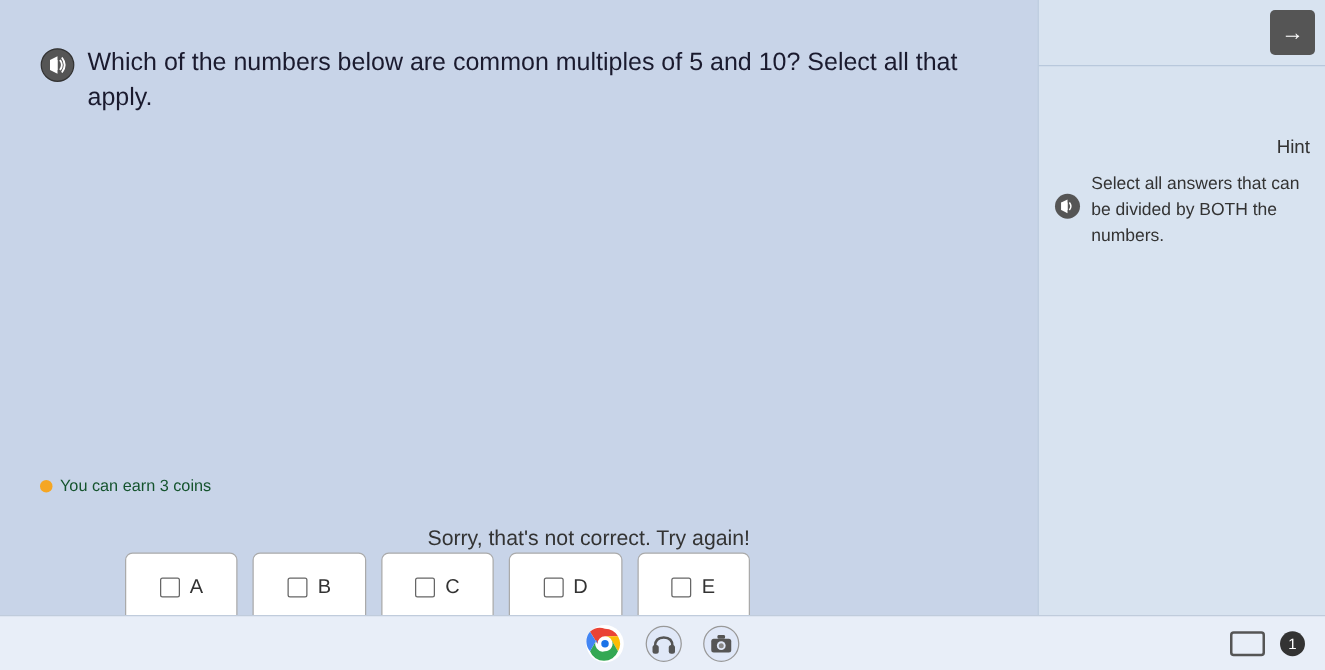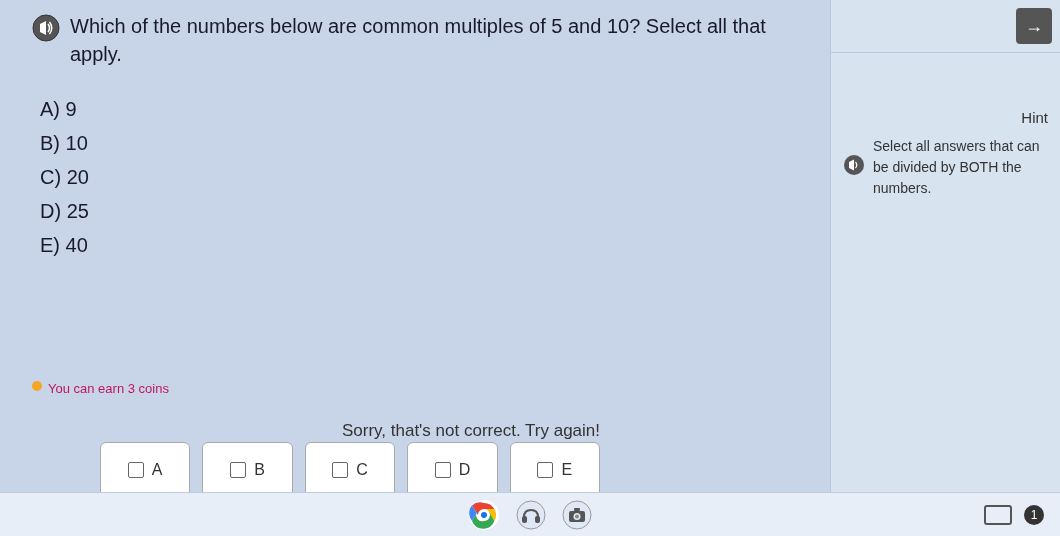--- a/index.html
+++ b/index.html
@@ -14,21 +14,21 @@
     }
 
     .main-content {
       display: flex;
       width: 100%;
       height: 100%;
     }
 
     .question-area {
       flex: 1;
-      padding: 12px 32px;
+      padding: 36px 32px;
       position: relative;
     }
 
     .question-header {
       display: flex;
       align-items: flex-start;
       gap: 10px;
       margin-bottom: 24px;
     }
 
@@ -55,23 +55,23 @@
       font-size: 20px;
       color: #1a1a2e;
       line-height: 1.7;
     }
 
     .coins-label {
       position: absolute;
       bottom: 140px;
       left: 32px;
       font-size: 13px;
-      color: #be185d;
-      display: flex;
-      align-items: flex-start;
+      color: #14532d;
+      display: flex;
+      align-items: center;
       gap: 6px;
     }
 
     .coin-dot {
       width: 10px;
       height: 10px;
       background: #f5a623;
       border-radius: 50%;
       display: inline-block;
     }
@@ -245,27 +245,20 @@
           <circle cx="14" cy="14" r="13" fill="#555" stroke="#333" stroke-width="1"></circle>
           <polygon points="8,10 14,7 14,21 8,18" fill="white"></polygon>
           <rect x="8" y="10" width="6" height="8" fill="white"></rect>
           <path d="M16,10 Q19,14 16,18" stroke="white" stroke-width="1.5" fill="none"></path>
           <path d="M17.5,8 Q22,14 17.5,20" stroke="white" stroke-width="1.5" fill="none"></path>
         </svg>
       </span>
       <span class="question-text">Which of the numbers below are common multiples of 5 and 10? Select all that apply.</span>
     </div>
 
-    <div class="answers-list">
-      <div class="answer-item">A) 9</div>
-      <div class="answer-item">B) 10</div>
-      <div class="answer-item">C) 20</div>
-      <div class="answer-item">D) 25</div>
-      <div class="answer-item">E) 40</div>
-    </div>
 
     <div class="coins-label">
       <span class="coin-dot"></span>
       <span>You can earn 3 coins</span>
     </div>
 
     <div class="feedback-area">
       <span>Sorry, that's not correct. Try again!</span>
     </div>
 

